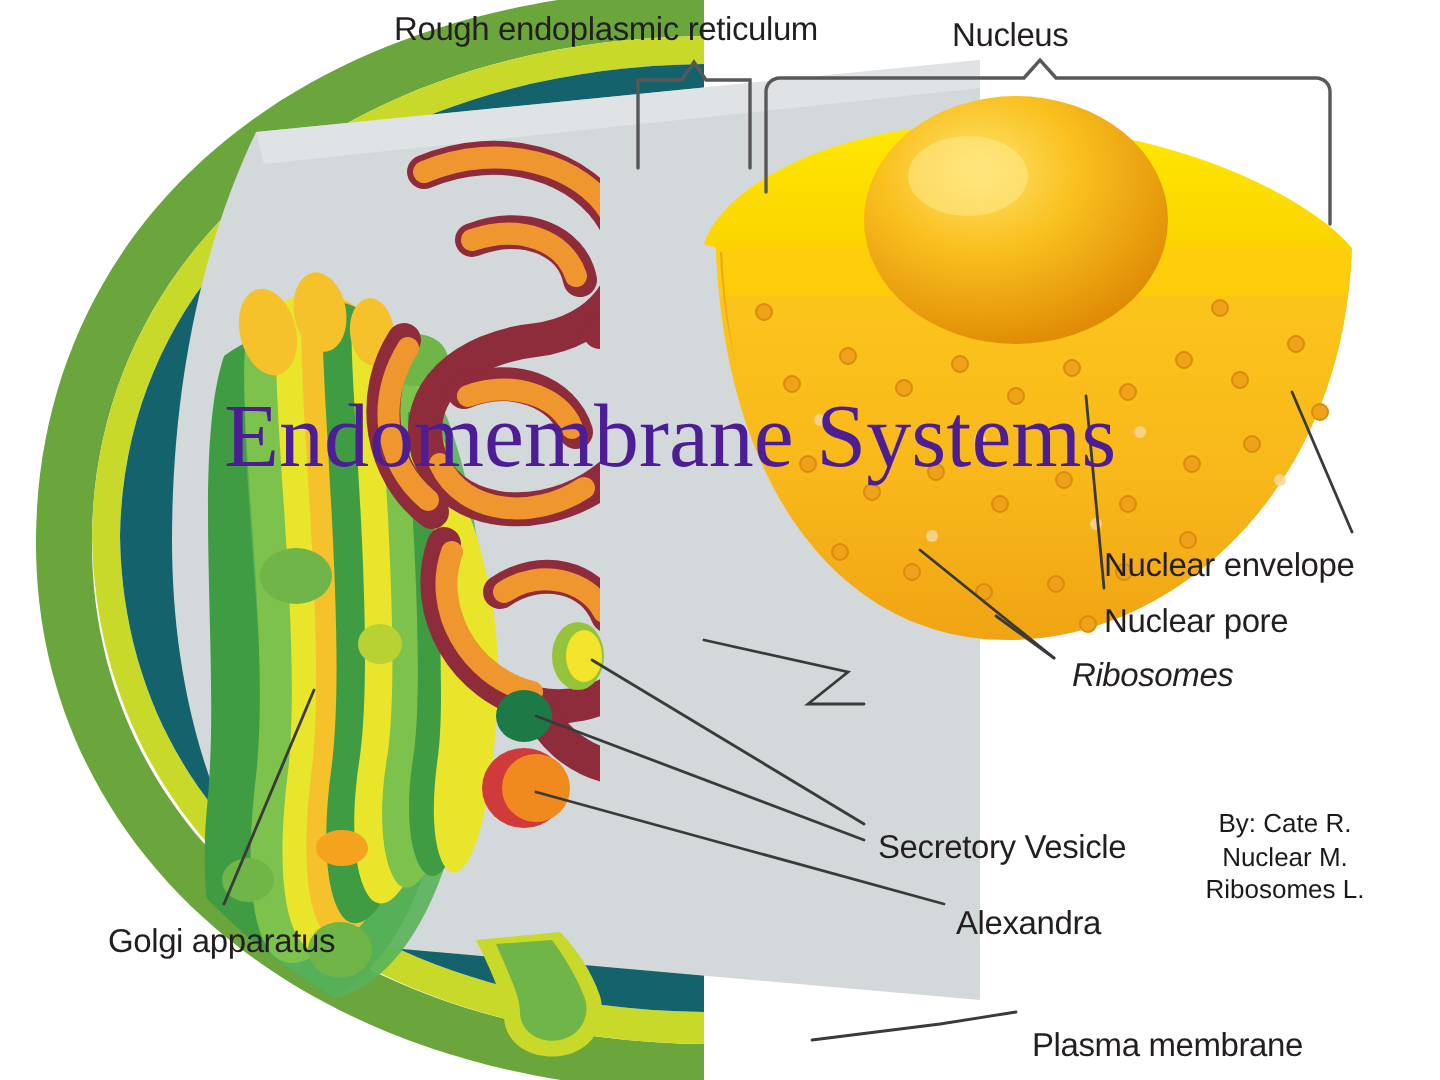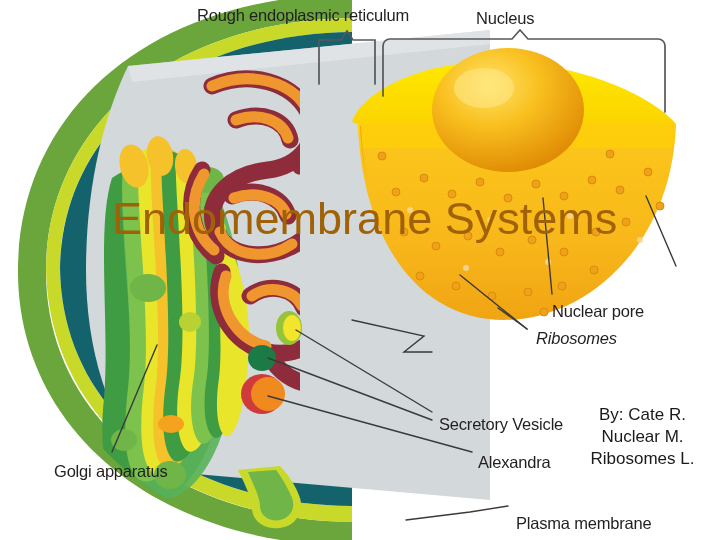--- a/index.html
+++ b/index.html
@@ -5,25 +5,25 @@
   html,body{margin:0;padding:0;background:#ffffff;}
   body{width:720px;height:540px;overflow:hidden;
        font-family:"Liberation Sans",sans-serif;}
   #stage{position:relative;width:720px;height:540px;background:#ffffff;}
   #cellsvg{position:absolute;left:0;top:0;width:720px;height:540px;}
 
   .lbl{position:absolute;color:#231f20;font-family:"Liberation Sans",sans-serif;
        font-size:16.5px;letter-spacing:-0.2px;white-space:nowrap;line-height:1;text-align:right;}
 
   #title{position:absolute;left:112px;top:196px;width:500px;
-         font-size:45px;color:#a16207;line-height:1;white-space:nowrap;
-         font-family:Liberation Sans, sans-serif;}
+         font-size:45px;color:#4c1d95;line-height:1;white-space:nowrap;
+         font-family:Liberation Serif, serif;}
 
   #byline{position:absolute;left:575px;top:404px;width:135px;text-align:center;
-          font-size:17px;color:#1a1a1a;line-height:1.28;
+          font-size:13px;color:#1a1a1a;line-height:1.28;
           font-family:"Liberation Sans",sans-serif;}
   #byline div{white-space:nowrap;}
 </style>
 </head>
 <body>
 
 <div id="stage">
 
   <svg id="cellsvg" viewBox="0 0 720 540">
     <defs>
@@ -271,20 +271,21 @@
       <line x1="268" y1="396" x2="472" y2="452"></line>
       <path d="M 508 506 L 470 512 L 406 520"></path>
       <line x1="157" y1="345" x2="112" y2="452"></line>
     </g>
   </svg>
 
   <div class="lbl" style="left:197px;top:7px;">Rough endoplasmic reticulum</div>
 
   <div class="lbl" style="left:476px;top:10px;">Nucleus</div>
 
+  <div class="lbl" style="left:552px;top:275px;">Nuclear envelope</div>
 
   <div class="lbl" style="left:552px;top:303px;">Nuclear pore</div>
 
   <div class="lbl" style="left:536px;top:330px;font-style:italic;">Ribosomes</div>
 
 
   <div class="lbl" style="left:439px;top:416px;">Secretory Vesicle</div>
 
   <div class="lbl" style="left:478px;top:454px;">Alexandra</div>
 

